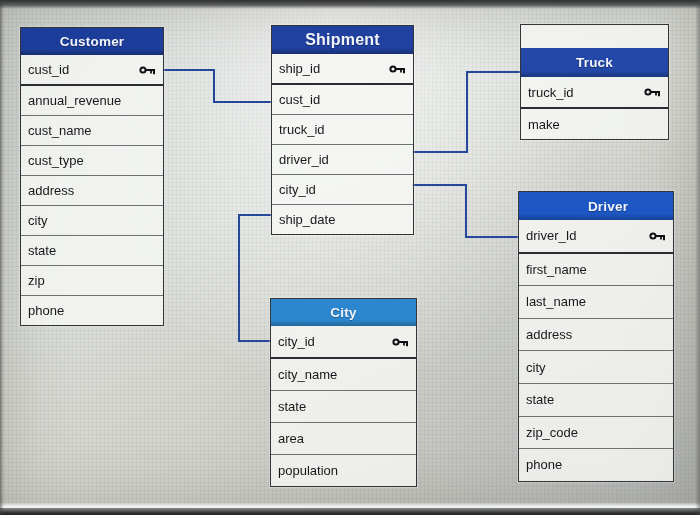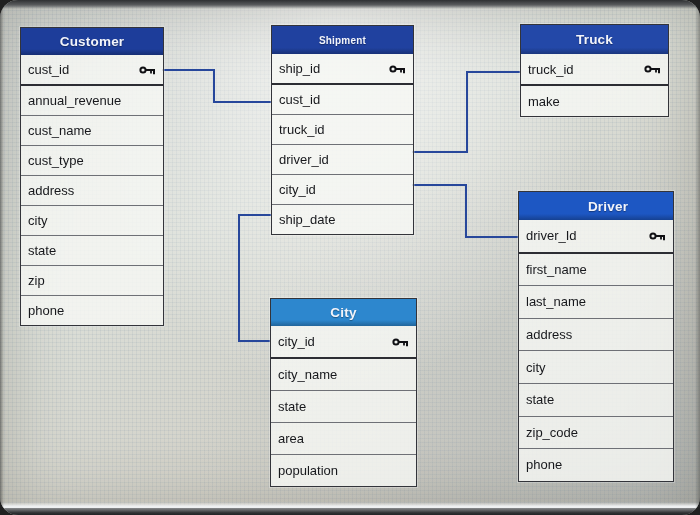--- a/index.html
+++ b/index.html
@@ -8,21 +8,20 @@
   .photo{
     position:relative; width:700px; height:515px; overflow:hidden;
     background-color:#d6d9d3;
     background-image:
       radial-gradient(ellipse at 48% 10%, rgba(255,255,255,0.65), rgba(255,255,255,0) 52%),
       radial-gradient(ellipse at 95% 90%, rgba(130,150,165,0.25), rgba(130,150,165,0) 50%),
       repeating-linear-gradient(0deg, rgba(110,135,160,0.10) 0 1px, rgba(0,0,0,0) 1px 4px),
       repeating-linear-gradient(90deg, rgba(110,135,160,0.10) 0 1px, rgba(0,0,0,0) 1px 4px),
       linear-gradient(155deg, #d3d6d2 0%, #dcdfd8 38%, #cfccc2 80%, #c6c2b8 100%);
     box-shadow: inset 0 0 70px rgba(70,65,50,0.28);
-    border-radius: 18px;
   }
   .edge-top{position:absolute;left:0;top:0;width:700px;height:9px;
     background:linear-gradient(180deg,#2e3032 0%,#5a5c5e 55%,rgba(90,92,94,0) 100%);}
   .edge-bottom-light{position:absolute;left:0;top:502px;width:700px;height:7px;
     background:linear-gradient(180deg,rgba(236,239,240,0) 0%,#eef0f1 60%);}
   .edge-bottom-dark{position:absolute;left:0;top:508px;width:700px;height:7px;
     background:linear-gradient(180deg,#8a8c8e 0%,#2f3133 70%,#232527 100%);}
   .edge-left{position:absolute;left:0;top:0;width:4px;height:515px;
     background:linear-gradient(90deg,rgba(60,60,58,0.55),rgba(60,60,58,0));}
   .edge-right{position:absolute;right:0;top:0;width:5px;height:515px;
@@ -42,25 +41,25 @@
   .etable .row.pk{border-bottom:2px solid #2c2d33;}
   .etable .row.pk + .row{border-top:none;}
   .fname{flex:1 1 auto;}
   .keyicon{flex:0 0 auto; margin-left:4px;}
 
   .tbl-customer{left:20px; top:27px; width:142px; font-size:13px;}
   .tbl-customer .hdr{height:27px; font-size:13.5px;}
   .tbl-customer .row{height:29px;}
 
   .tbl-shipment{left:271px; top:25px; width:141px; font-size:13px;}
-  .tbl-shipment .hdr{height:28px; font-size:10px;}
+  .tbl-shipment .hdr{height:28px; font-size:16px;}
   .tbl-shipment .row{height:29px;}
 
   .tbl-truck{left:520px; top:24px; width:147px; font-size:13px;}
-  .tbl-truck .hdr{height:29px; font-size:13.5px;}
+  .tbl-truck .hdr{height:29px; font-size:13.5px;margin-top:23px;}
   .tbl-truck .row{height:30px;}
 
   .tbl-driver{left:518px; top:191px; width:154px; font-size:13px;}
   .tbl-driver .hdr{height:28px; font-size:13.5px;}
   .tbl-driver .row{height:31.6px;}
 
   .tbl-city{left:270px; top:298px; width:145px; font-size:13px;}
   .tbl-city .hdr{height:27px; font-size:13.5px;}
   .tbl-city .row{height:31px;}
 

